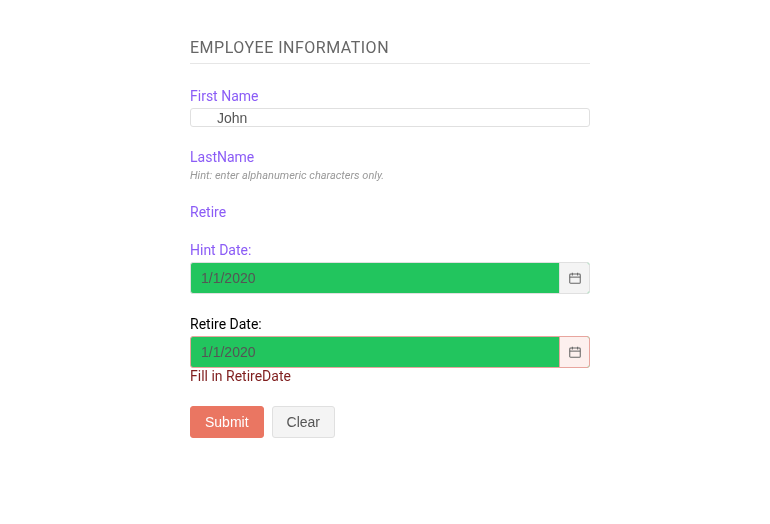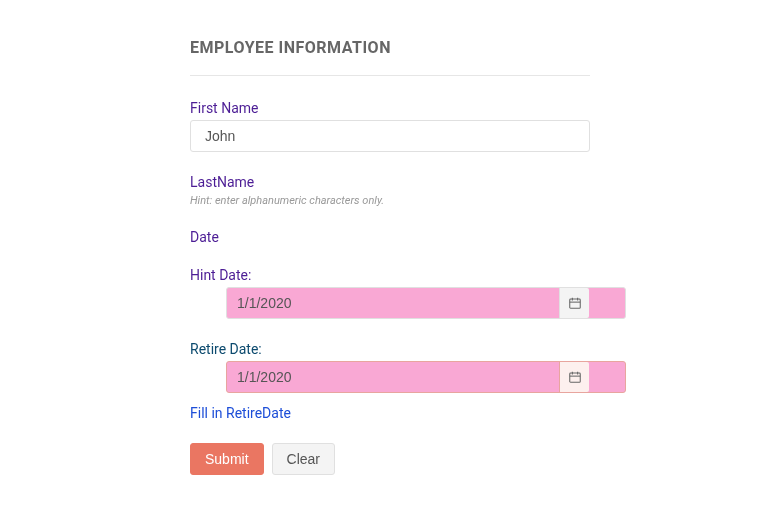--- a/index.html
+++ b/index.html
@@ -13,45 +13,45 @@
     height: 524px;
     position: relative;
   }
   .form-container {
     width: 400px;
     margin-left: 190px;
     padding-top: 38px;
   }
   .form-title {
     font-size: 16px;
-    font-weight: 700;
+    font-weight: 400;
     letter-spacing: 0.5px;
     color: #666;
-    margin: 0 0 18px 0;
+    margin: 0 0 6px 0;
     text-transform: uppercase;
   }
   .title-underline {
     border: none;
     border-top: 1px solid #e6e6e6;
     margin: 0 0 24px 0;
   }
   .field-group {
     margin-bottom: 22px;
   }
   .field-label {
     display: block;
     font-size: 14px;
-    color: #4c1d95;
+    color: #8b5cf6;
     margin-bottom: 4px;
   }
-  .field-label.error { color: #0c4a6e; margin-top: 12px; }
+  .field-label.error { color: #000000; margin-top: 12px; }
   .text-input {
     width: 100%;
-    height: 32px;
-    padding: 0 14px;
+    height: 19px;
+    padding: 0 26px;
     font-size: 14px;
     color: #555;
     background: #fff;
     border: 1px solid #e0e0e0;
     border-radius: 3px;
     outline: none;
   }
   .text-input.focused {
     border-color: #c8c8c8;
     box-shadow: 0 1px 4px rgba(0,0,0,0.08), 0 2px 6px rgba(0,0,0,0.05);
@@ -66,25 +66,24 @@
     position: relative;
     width: 100%;
     height: 32px;
   }
   .date-input {
     width: 100%;
     height: 32px;
     padding: 0 36px 0 10px;
     font-size: 14px;
     color: #555;
-    background: #f9a8d4;
+    background: #22c55e;
     border: 1px solid #e0e0e0;
     border-radius: 3px;
     outline: none;
-    margin-left: 36px;
   }
   .date-input.error {
     border-color: #e8a59e;
     color: #555;
   }
   .date-btn {
     position: absolute;
     top: 1px;
     right: 1px;
     width: 30px;
@@ -98,23 +97,23 @@
     justify-content: center;
     cursor: pointer;
     padding: 0;
   }
   .date-btn.in-error {
     border-left: 1px solid #e8a59e;
     background: #fdf0ee;
   }
   .cal-icon { display: block; }
   .error-msg {
-    color: #1d4ed8;
+    color: #7f1d1d;
     font-size: 14px;
-    margin-top: 12px;
+    margin-top: 0;
     display: block;
   }
   .button-row {
     display: flex;
     gap: 8px;
     margin-top: 20px;
   }
   .btn {
     height: 32px;
     padding: 0 14px;
@@ -145,21 +144,21 @@
     <label class="field-label">First Name</label>
     <input type="text" class="text-input" value="John" style="">
   </div>
 
   <div class="field-group">
     <label class="field-label">LastName</label>
     <span class="hint">Hint: enter alphanumeric characters only.</span>
   </div>
 
   <div class="field-group">
-    <label class="field-label">Date</label>
+    <label class="field-label">Retire</label>
   </div>
 
   <div class="field-group">
     <label class="field-label">Hint Date:</label>
     <div class="date-wrap">
       <input type="text" class="date-input" value="1/1/2020" style="">
       <button class="date-btn">
         <svg class="cal-icon" width="14" height="14" viewBox="0 0 16 16" fill="none" stroke="#666" stroke-width="1.2">
           <rect x="2" y="3.5" width="12" height="10.5" rx="1"></rect>
           <line x1="2" y1="7" x2="14" y2="7"></line>

